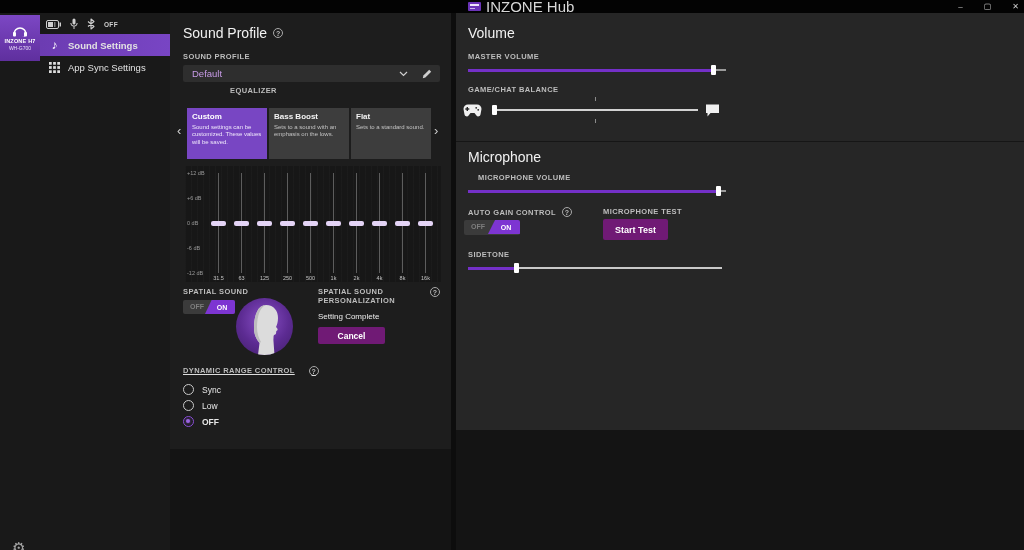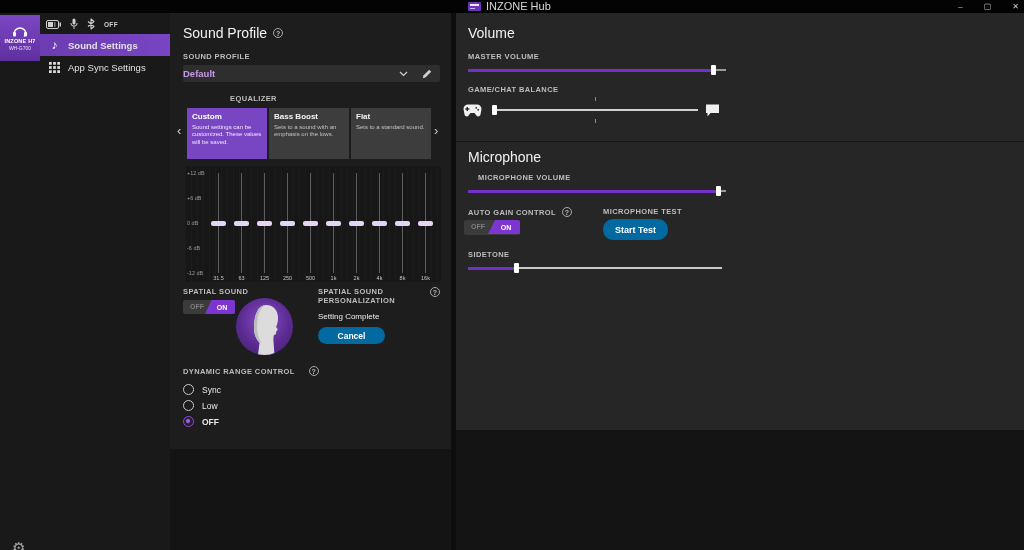--- a/index.html
+++ b/index.html
@@ -8,21 +8,21 @@
     position:relative; width:1024px; height:550px; overflow:hidden;
     background:#141414; font-family:"Liberation Sans", sans-serif;
     -webkit-font-smoothing:antialiased; color:#ddd;
   }
   
   .titlebar{ position:absolute; left:0; top:0; width:1024px; height:13px; background:#030303; }
   .titlebar-center{ position:absolute; left:468px; top:1px; display:flex; align-items:center; gap:5px; }
   .app-icon{ width:13px; height:9px; background:#6b34b8; border-radius:1px; position:relative; }
   .app-icon:before{ content:""; position:absolute; left:2px; top:2px; width:9px; height:2px; background:#efe6fb; }
   .app-icon:after{ content:""; position:absolute; left:2px; top:6px; width:5px; height:1px; background:#cdb6ec; }
-  .titlebar-title{ font-size:11px; color:#d7d7d7; line-height:11px; }
+  .titlebar-title{ font-size:15px; color:#d7d7d7; line-height:11px; }
   .win-controls{ position:absolute; right:2px; top:0; height:13px; display:flex; align-items:center; gap:15px; }
   .win-btn{ font-size:8px; color:#cfcfcf; line-height:13px; padding:0 3px; }
   
   .rail{ position:absolute; left:0; top:13px; width:40px; height:537px; background:#191919; }
   .device-tile{
     position:absolute; left:0; top:2px; width:40px; height:46px;
     background:linear-gradient(180deg,#7c47c4,#5f2f9e);
     display:flex; flex-direction:column; align-items:center; justify-content:center; gap:1px;
   }
   .device-name{ font-size:5.5px; font-weight:bold; color:#fff; letter-spacing:.2px; }
@@ -40,24 +40,24 @@
   .panel-left{ position:absolute; left:170px; top:13px; width:281px; height:436px; background:#1d1d1d; }
   .divider-v{ position:absolute; left:451px; top:13px; width:5px; height:537px; background:#0d0d0d; }
   .h1{ font-size:14px; color:#f2f2f2; display:flex; align-items:center; gap:6px; }
   .cap{ font-size:7.5px; font-weight:bold; color:#bdbdbd; letter-spacing:.4px; }
   .qmark{ width:10px; height:10px; border:1px solid #a9a9a9; border-radius:50%; color:#bdbdbd;
           font-size:7px; font-weight:bold; display:inline-flex; align-items:center; justify-content:center; flex:0 0 auto; }
   .pl-title{ position:absolute; left:13px; top:12px; }
   .pl-spl{ position:absolute; left:13px; top:39px; }
   .dropdown{ position:absolute; left:13px; top:52px; width:257px; height:17px; background:#2e2e2e; border-radius:2px;
              display:flex; align-items:center; }
-  .dropdown-value{ font-size:9.5px; color:#c79ae6; flex:1;font-weight:bold; }
+  .dropdown-value{ font-size:9.5px; color:#c79ae6; padding-left:9px; flex:1; }
   .dropdown .chev{ margin-right:14px; }
   .dropdown .pencil{ margin-right:8px; }
-  .pl-eq{ position:absolute; left:13px; top:81px;padding-left:47px; }
+  .pl-eq{ position:absolute; left:13px; top:73px;padding-left:47px; }
   
   .carousel-prev{ position:absolute; left:7px; top:110px; font-size:13px; color:#cfcfcf; }
   .carousel-next{ position:absolute; left:264px; top:110px; font-size:13px; color:#cfcfcf; }
   .cards{ position:absolute; left:17px; top:95px; width:244px; height:51px; display:flex; gap:2px; }
   .card{ flex:1; background:#3d3d3d; padding:4px 5px; overflow:hidden; }
   .card.selected{ background:#7846c3; }
   .card-name{ font-size:8px; font-weight:bold; color:#f4f4f4; }
   .card.selected .card-name{ color:#fff; }
   .card-desc{ font-size:6px; line-height:7.4px; color:#c3c3c3; margin-top:3px; }
   .card.selected .card-desc{ color:#efe7fb; }
@@ -78,25 +78,25 @@
                   clip-path:polygon(22% 0, 100% 0, 100% 100%, 0 100%); display:flex; align-items:center; justify-content:center; }
   .toggle-on-seg span{ font-size:7px; font-weight:bold; color:#fff; padding-left:4px; }
   .pl-ss-toggle{ position:absolute; left:13px; top:287px; }
   .avatar{ position:absolute; left:66px; top:285px; width:57px; height:57px; border-radius:50%;
            background:radial-gradient(circle at 50% 40%, #8a50c8 0%, #5c2b92 55%, #411e6b 100%);
            display:flex; align-items:flex-end; justify-content:center; overflow:hidden; }
   .pl-ssp-1{ position:absolute; left:148px; top:274px; }
   .pl-ssp-2{ position:absolute; left:148px; top:283px; }
   .pl-ssp-q{ position:absolute; left:260px; top:274px; }
   .pl-ssp-status{ position:absolute; left:148px; top:299px; font-size:8px; color:#ececec; }
-  .btn{ background:#0369a1; border:none; border-radius:10px; color:#fff; font-size:8.5px; font-weight:bold;
+  .btn{ background:#701a75; border:none; border-radius:2px; color:#fff; font-size:8.5px; font-weight:bold;
         font-family:"Liberation Sans",sans-serif; display:flex; align-items:center; justify-content:center; }
   .pl-cancel{ position:absolute; left:148px; top:314px; width:67px; height:17px; }
   
-  .pl-drc{ position:absolute; left:13px; top:353px; display:flex; align-items:center; gap:14px; }
+  .pl-drc{ position:absolute; left:13px; top:353px; display:flex; gap:14px;text-decoration:underline; }
   .radio-row{ position:absolute; left:13px; display:flex; align-items:center; gap:8px; }
   .radio{ width:11px; height:11px; border-radius:50%; border:1.5px solid #c9c9c9; background:transparent; position:relative; }
   .radio.selected{ border-color:#8a4fd6; }
   .radio.selected:after{ content:""; position:absolute; left:2px; top:2px; width:4px; height:4px; border-radius:50%; background:#9b65e0; box-shadow:0 0 3px #7b3fc9; }
   .radio-label{ font-size:8.5px; color:#e8e8e8; }
   
   .panel-right{ position:absolute; left:456px; top:13px; width:568px; height:417px; background:#262626; }
   .pr-h-volume{ position:absolute; left:12px; top:12px; }
   .pr-mv-label{ position:absolute; left:12px; top:39px; }
   .slider{ position:absolute; height:12px; }

